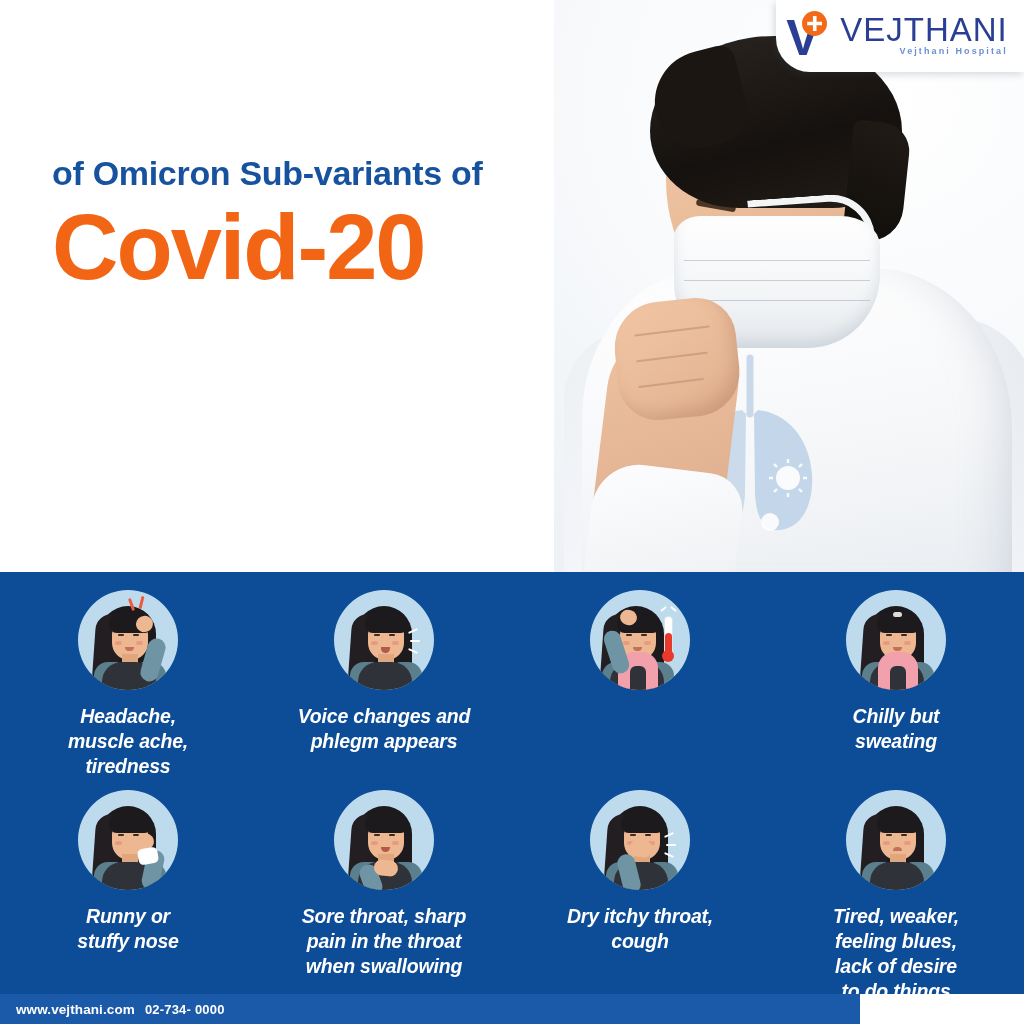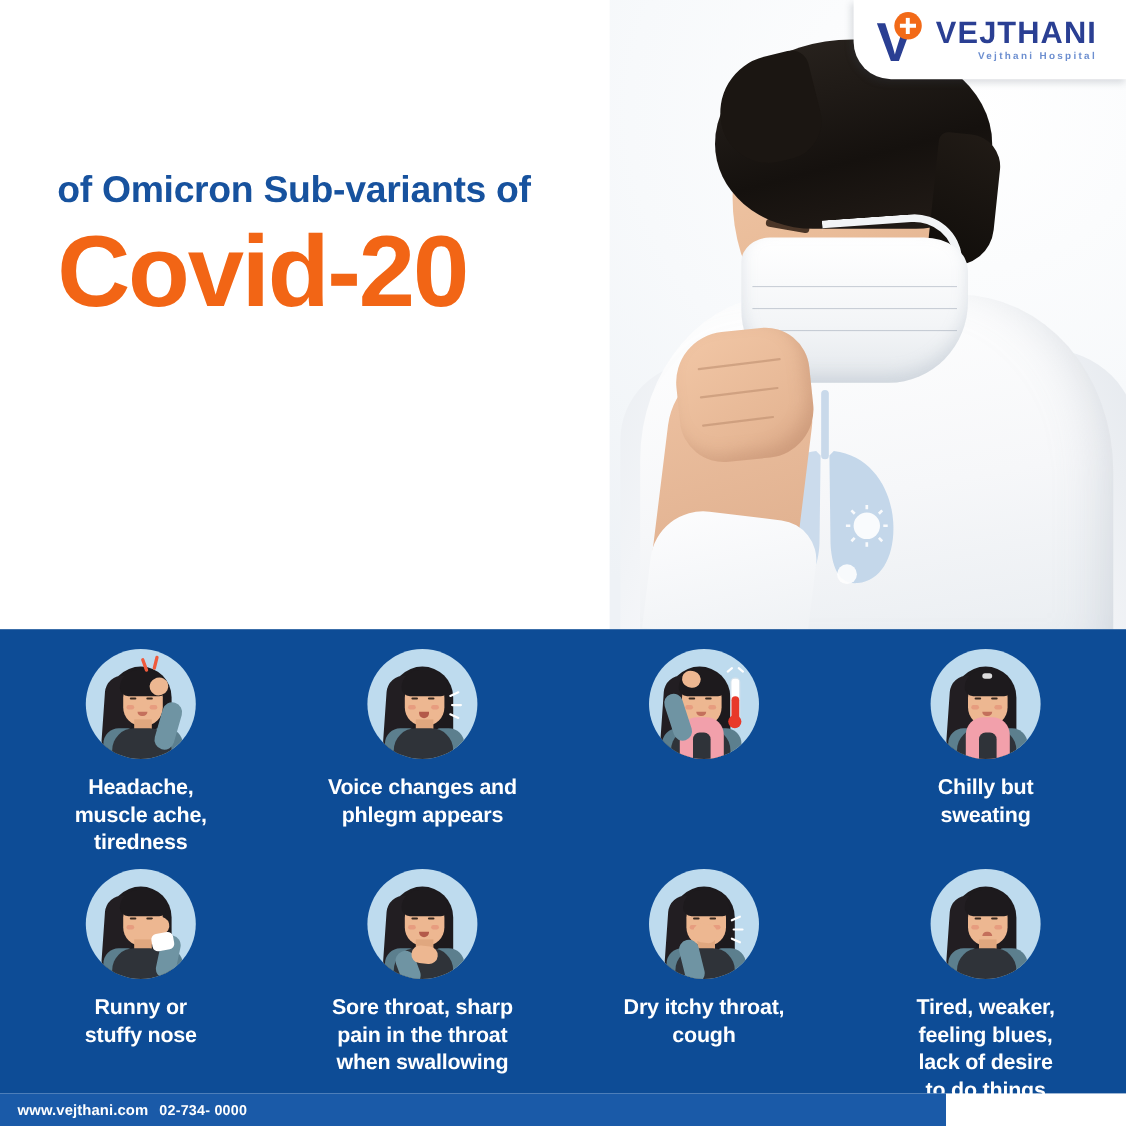--- a/index.html
+++ b/index.html
@@ -83,23 +83,23 @@
     -webkit-clip-path: polygon(38% 0,62% 0,62% 38%,100% 38%,100% 62%,62% 62%,62% 100%,38% 100%,38% 62%,0 62%,0 38%,38% 38%);
     clip-path: polygon(38% 0,62% 0,62% 38%,100% 38%,100% 62%,62% 62%,62% 100%,38% 100%,38% 62%,0 62%,0 38%,38% 38%);
   }
   .logo-text {
     display: flex;
     flex-direction: column;
     margin-left: -8px;
     padding-bottom: 2px;
   }
   .logo-name {
-    font-size: 28px;
+    font-size: 33px;
     line-height: 30px;
-    font-weight: 700;
+    font-weight: 400;
     color: #2a3f93;
     letter-spacing: 1px;
   }
   .logo-sub {
     font-size: 9px;
     line-height: 11px;
     font-weight: 700;
     color: #6d8fd0;
     letter-spacing: 2.1px;
     text-align: right;
@@ -322,20 +322,21 @@
     height: 422px;
     background: #0d4c96;
     z-index: 20;
   }
   .row {
     position: absolute;
     left: 0;
     width: 988px;
     display: grid;
     grid-template-columns: repeat(4, 256px);
+    font-style: italic;
   }
   .row-1 { top: 18px; }
   .row-2 { top: 218px; }
   .card {
     display: flex;
     flex-direction: column;
     align-items: center;
   }
   .icon-circle {
     width: 100px;

